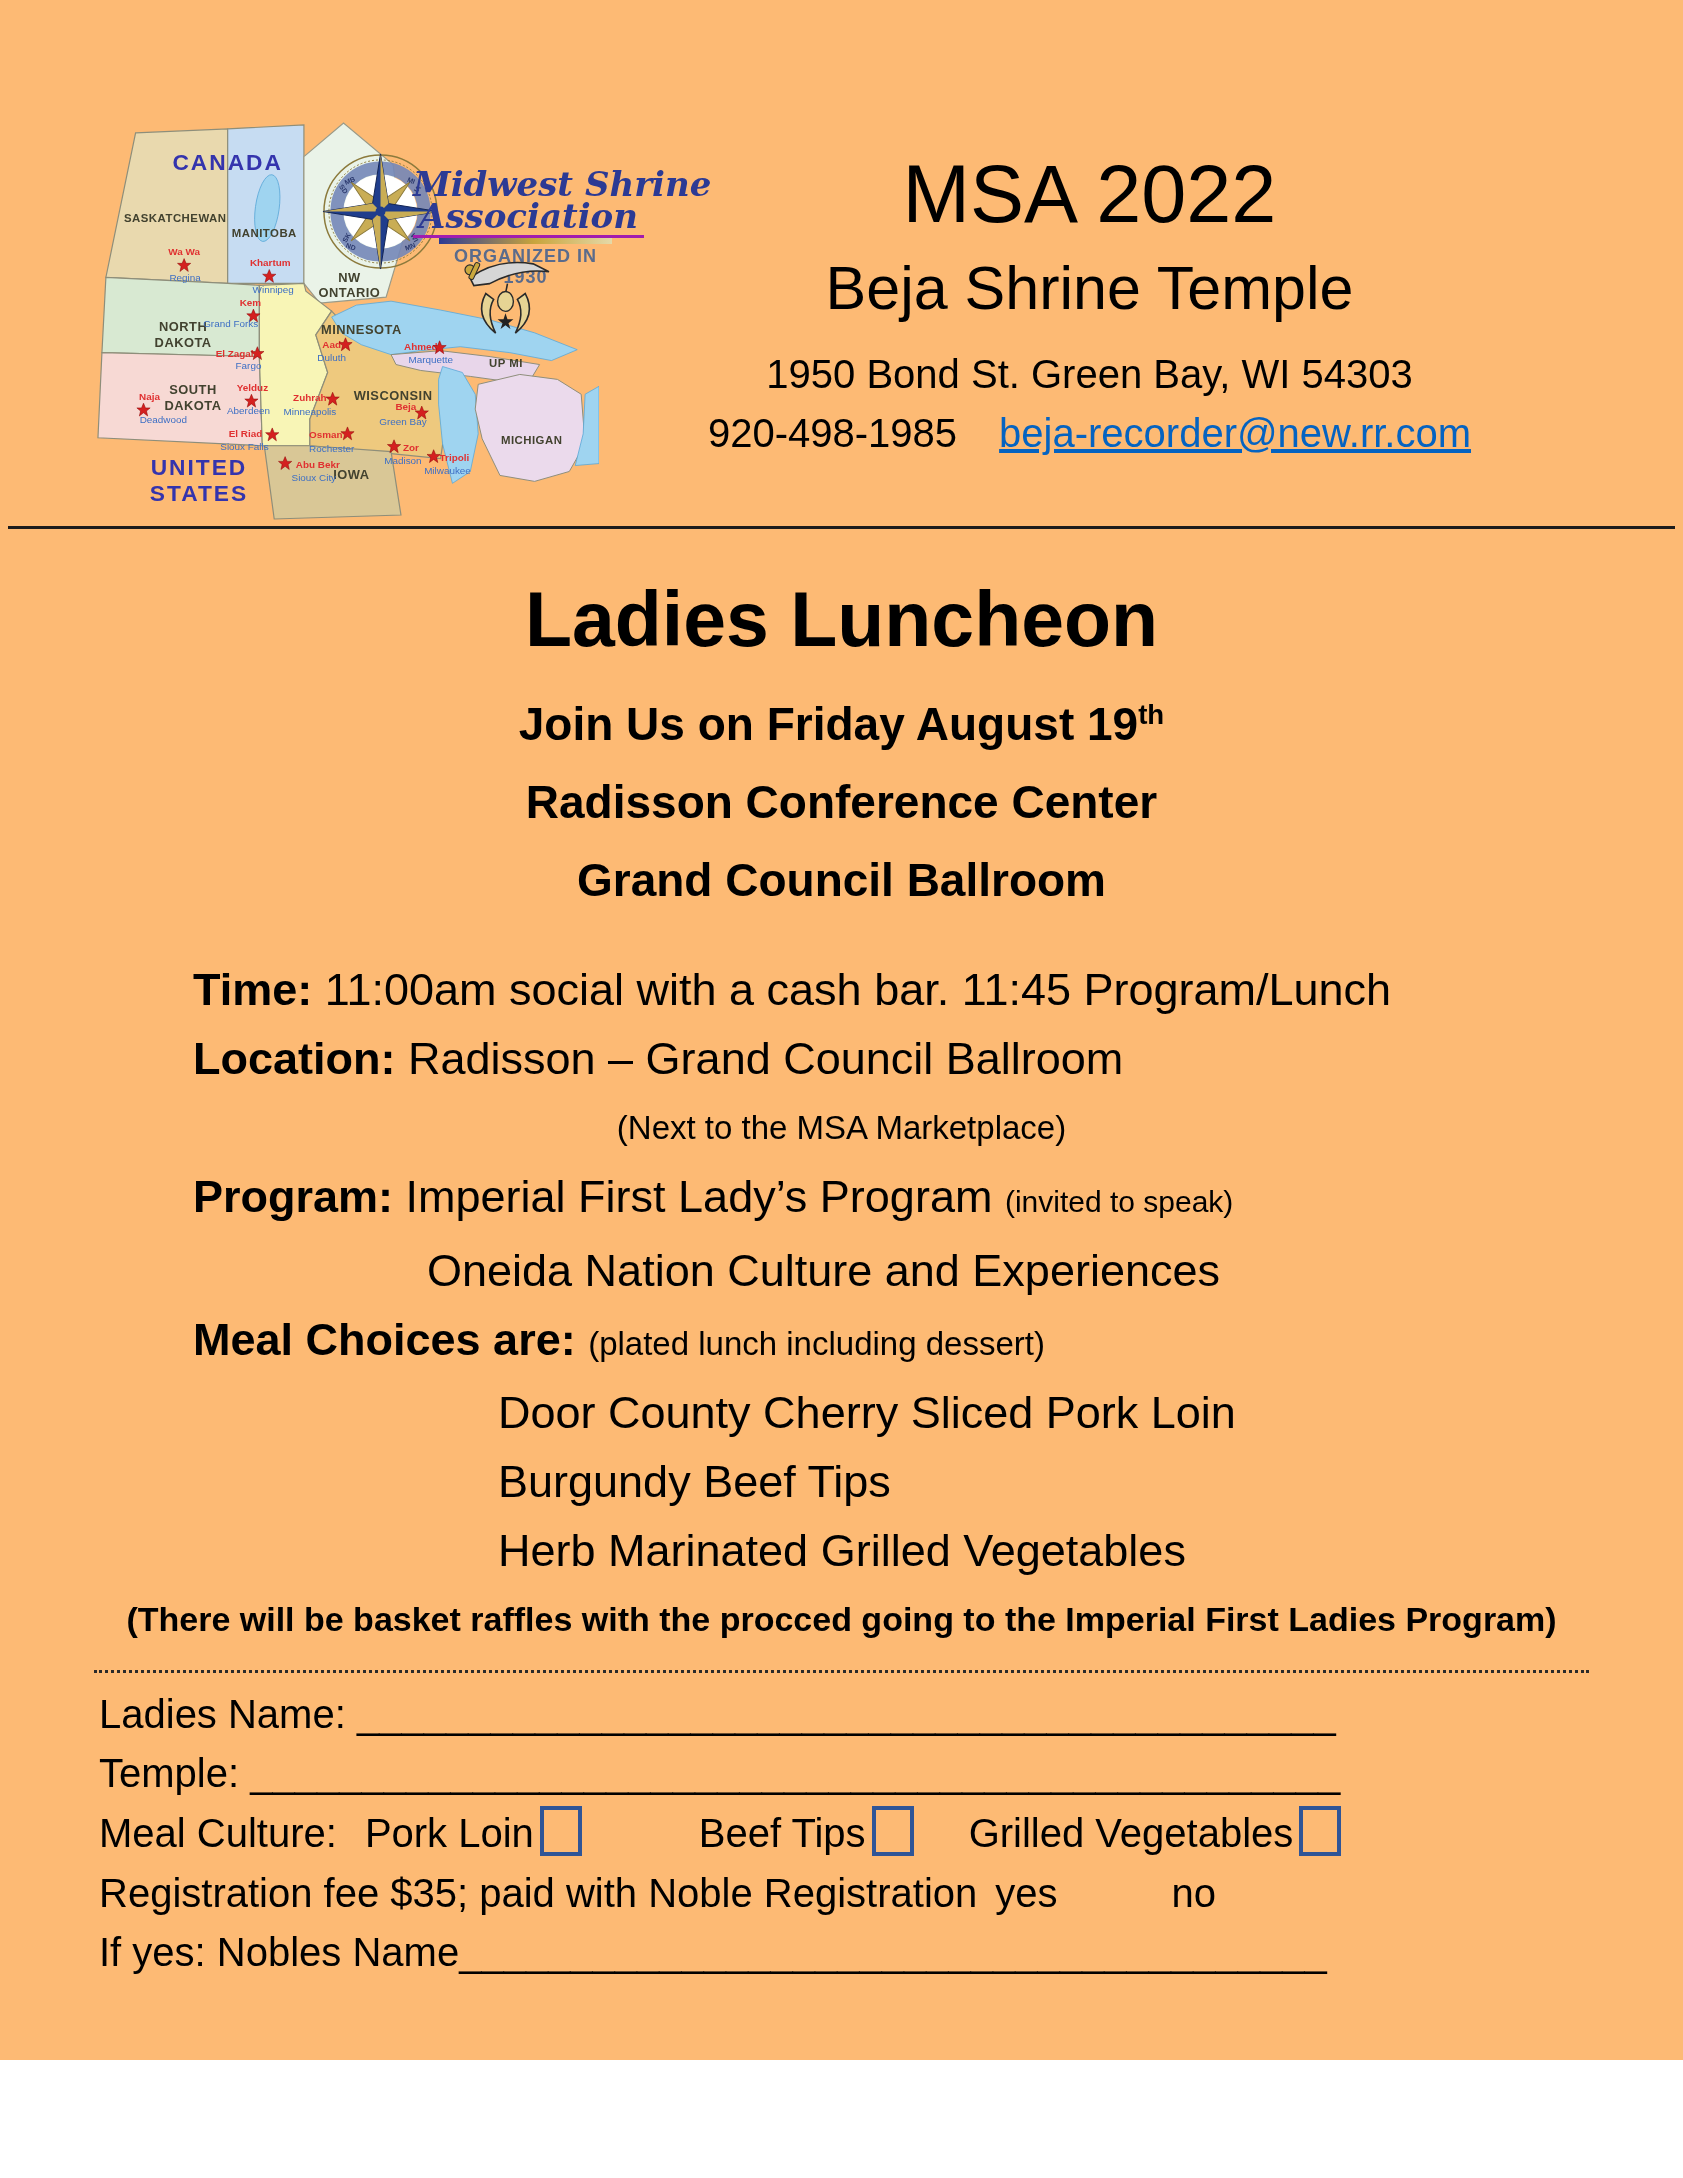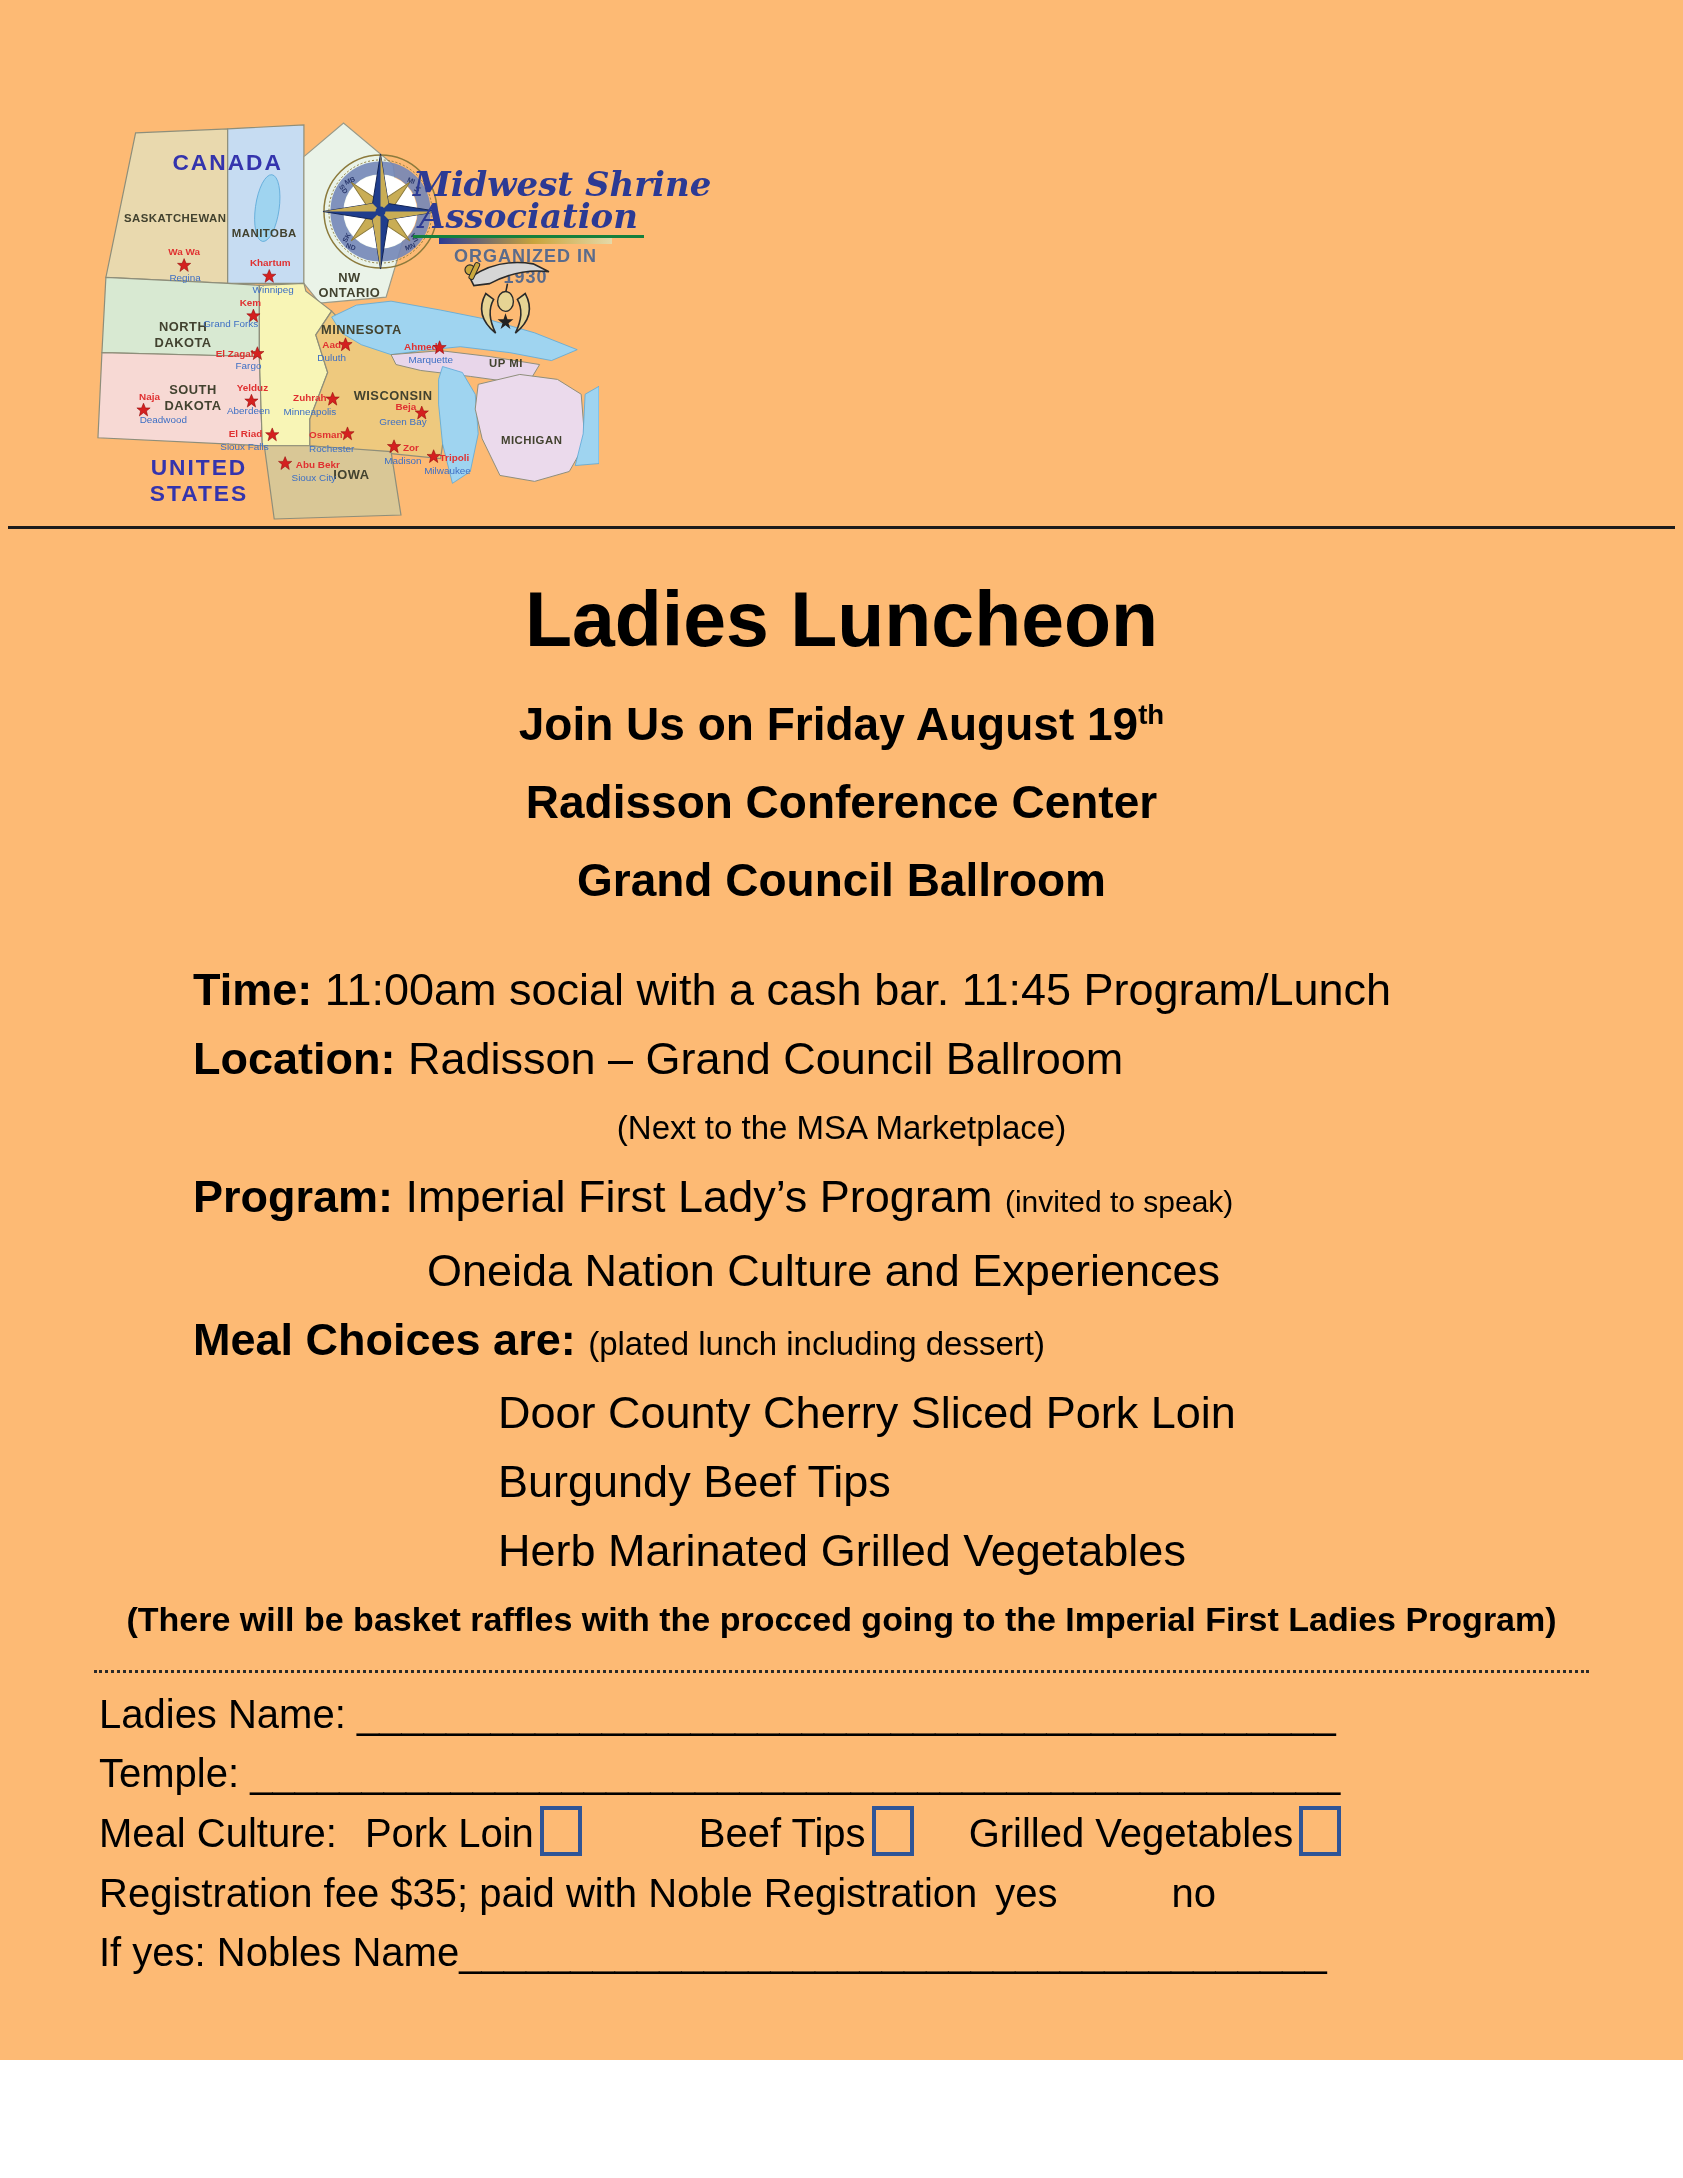--- a/index.html
+++ b/index.html
@@ -11,21 +11,21 @@
 
   
   .logo-area { position:absolute; left:94px; top:107px; width:535px; height:421px; }
   .map-svg { position:absolute; left:0; top:0; }
   .compass-svg { position:absolute; left:226px; top:44px; }
   .script-name {
     position:absolute; left:319px; top:61px; width:218px; text-align:center;
     font-family:"DejaVu Serif", serif; font-style:italic; font-weight:bold;
     font-size:34px; line-height:0.95; color:#2c3a94; white-space:nowrap;
   }
-  .script-name .l2 { border-bottom:3px solid #15803d; display:inline-block; padding:0 6px 2px; }
+  .script-name .l2 { border-bottom:3px solid #a21caf; display:inline-block; padding:0 6px 2px; }
   .organized {
     position:absolute; left:345px; top:131px; width:173px; text-align:center;
   }
   .organized .bar { height:6px; background:linear-gradient(90deg,#2c3a94,#c8a43c 55%,#e5d9a8); }
   .organized .txt { font-size:18px; letter-spacing:1px; color:#5a6b8c; margin-top:2px; font-weight:bold; }
   .emblem-svg { position:absolute; left:364px; top:147px; }
 
   
   .header-right { position:absolute; left:634px; top:150px; width:911px; text-align:center; }
   .msa-title   { font-size:81px; line-height:1.1; }
@@ -239,20 +239,28 @@
       <circle cx="12" cy="16" r="5" fill="#caa83e" stroke="#2a2a2a" stroke-width="1.2"></circle>
       <rect x="14" y="8" width="5" height="18" rx="2" transform="rotate(25 16 17)" fill="#caa83e" stroke="#2a2a2a" stroke-width="1"></rect>
       <line x1="50" y1="30" x2="48" y2="40" stroke="#2a2a2a" stroke-width="1.6"></line>
       <path d="M28,40 Q16,62 38,80 Q28,60 36,46 Z" fill="#e6d494" stroke="#2a2a2a" stroke-width="1.6"></path>
       <path d="M68,40 Q80,62 58,80 Q68,60 60,46 Z" fill="#e6d494" stroke="#2a2a2a" stroke-width="1.6"></path>
       <ellipse cx="48" cy="48" rx="8" ry="10" fill="#e6d494" stroke="#2a2a2a" stroke-width="1.4"></ellipse>
       <path d="M48,60 L50,66 L56,66 L51,70 L53,76 L48,72 L43,76 L45,70 L40,66 L46,66 Z" fill="#222"></path>
     </svg>
   </div>
 
+  <div class="header-right">
+    <div class="msa-title">MSA 2022</div>
+    <div class="temple-name">Beja Shrine Temple</div>
+    <div class="address">1950 Bond St. Green Bay, WI 54303</div>
+    <div class="contact">
+      <span>920-498-1985</span><span class="gap"></span><a class="email-link">beja-recorder@new.rr.com</a>
+    </div>
+  </div>
 
   <div class="header-rule"></div>
 
   <div class="content">
     <div class="main-title">Ladies Luncheon</div>
     <div class="sub"><span>Join Us on Friday August 19</span><sup>th</sup></div>
     <div class="sub">Radisson Conference Center</div>
     <div class="sub">Grand Council Ballroom</div>
 
     <div class="body-block">

